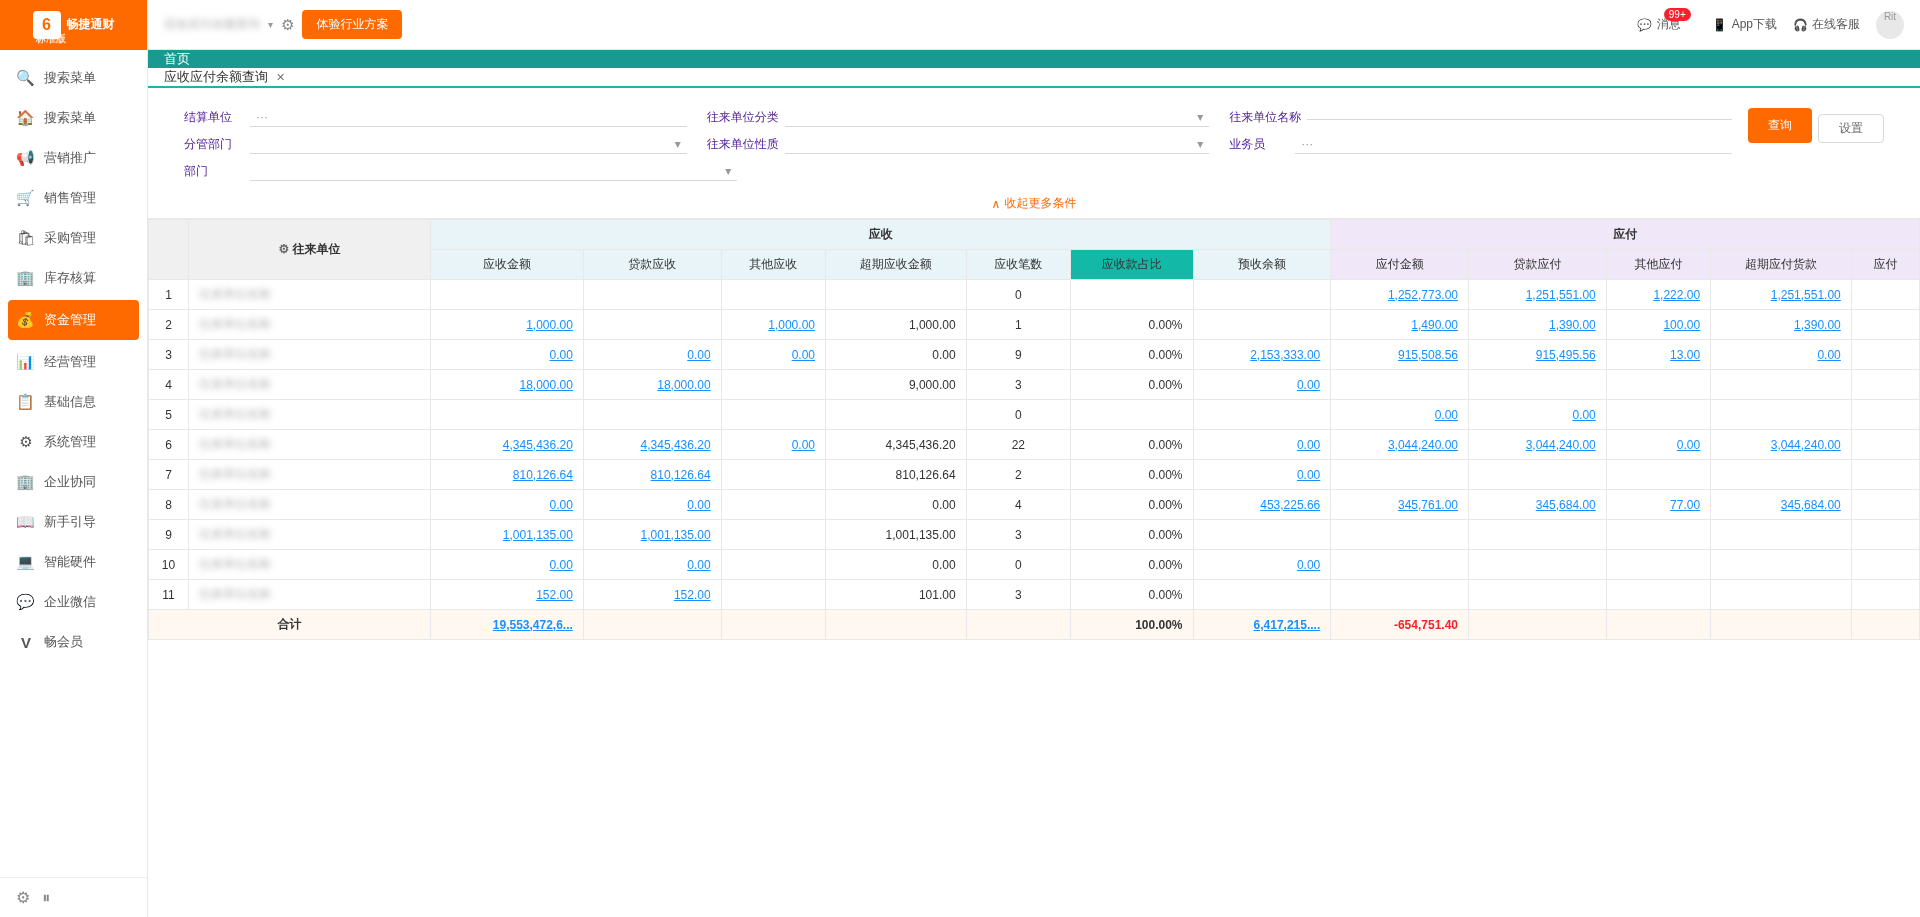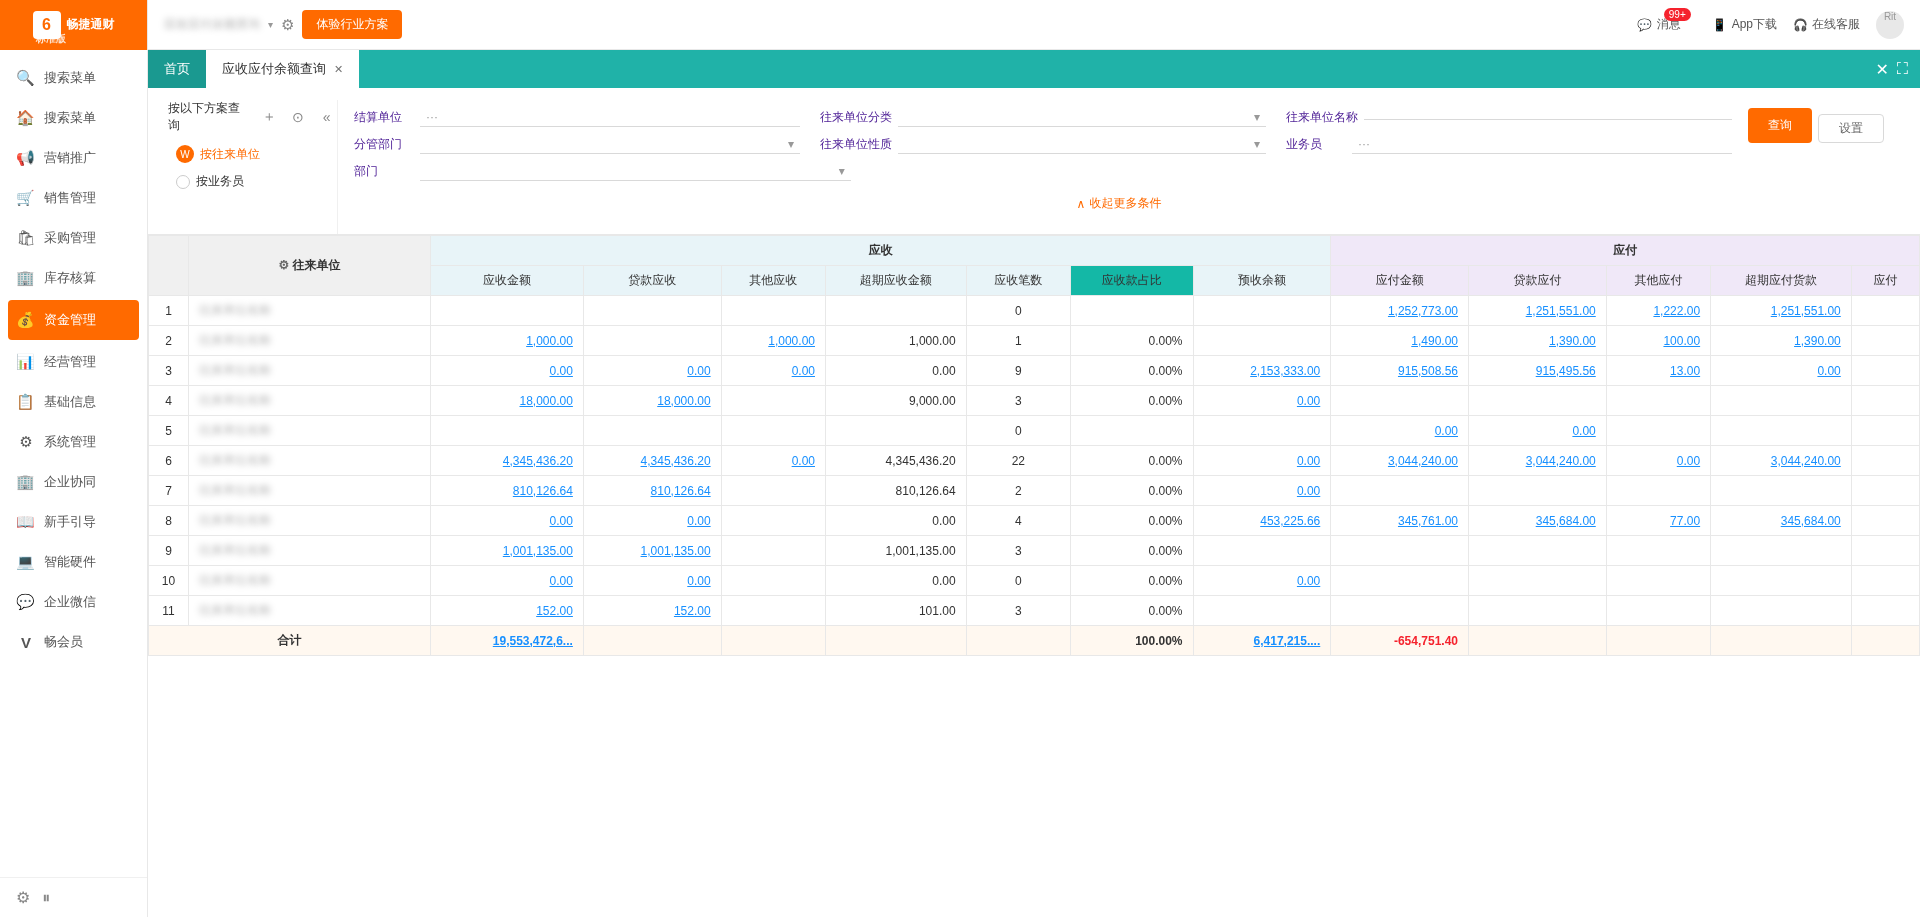--- a/index.html
+++ b/index.html
@@ -57,20 +57,21 @@
       background: #f5222d; color: #fff; border-radius: 10px;
       font-size: 10px; padding: 1px 5px; position: absolute; top: -8px; right: -10px;
     }
     .user-avatar { width: 28px; height: 28px; border-radius: 50%; background: #e8e8e8; display: flex; align-items: flex-start; justify-content: center; overflow: hidden; }
 
     
     .tabbar {
       position: fixed; left: 148px; top: 50px; right: 0; height: 38px;
       background: #20b2a8; display: flex; align-items: stretch;
       z-index: 99;
+      flex-direction: column;
     }
     .tab {
       display: flex; align-items: center; padding: 0 16px; cursor: pointer;
       color: #fff; font-size: 13px; position: relative; white-space: nowrap;
     }
     .tab.home { background: #1a9990; }
     .tab.active { background: #fff; color: #333; }
     .tab .close-btn { margin-left: 8px; font-size: 11px; opacity: 0.7; }
     .tab-spacer { flex: 1; }
     .tabbar-actions { display: flex; align-items: center; padding: 0 12px; gap: 8px; }
@@ -278,38 +279,22 @@
     <span class="tabbar-action-btn">⛶</span>
   </div>
 </div>
 
 <div class="main-content">
 
   <div class="page-header">
 
     <div style="display:flex;gap:0;">
 
-      <div style="width:170px;flex-shrink:0;border-right:1px solid #f0f0f0;padding-bottom:8px;">
-        <div class="filter-row" style="margin-bottom:6px;">
-          <span class="filter-label">按以下方案查询</span>
-          <span class="filter-action-icon">＋</span>
-          <span class="filter-action-icon">⊙</span>
-          <span class="filter-action-icon">«</span>
-        </div>
-        <div class="scheme-item active">
-          <div class="scheme-icon">W</div>
-          <span>按往来单位</span>
-        </div>
-        <div class="scheme-item">
-          <div class="radio-icon"></div>
-          <span>按业务员</span>
-        </div>
-      </div>
-
-      <div style="flex:1;padding:8px 16px 16px;">
+
+      <div style="flex:1;padding:8px 16px 0;">
         <div style="display:flex;justify-content:flex-end;gap:6px;float:right;margin-left:16px;">
           <button class="btn-query">查询</button>
           <button class="btn-setting">设置</button>
         </div>
 
         <div style="display:grid;grid-template-columns:1fr 1fr 1fr;gap:10px 20px;margin-bottom:8px;">
           <div class="filter-cell">
             <span class="filter-cell-label">结算单位</span>
             <div class="filter-cell-input">
               <span style="color:#999;">···</span>

